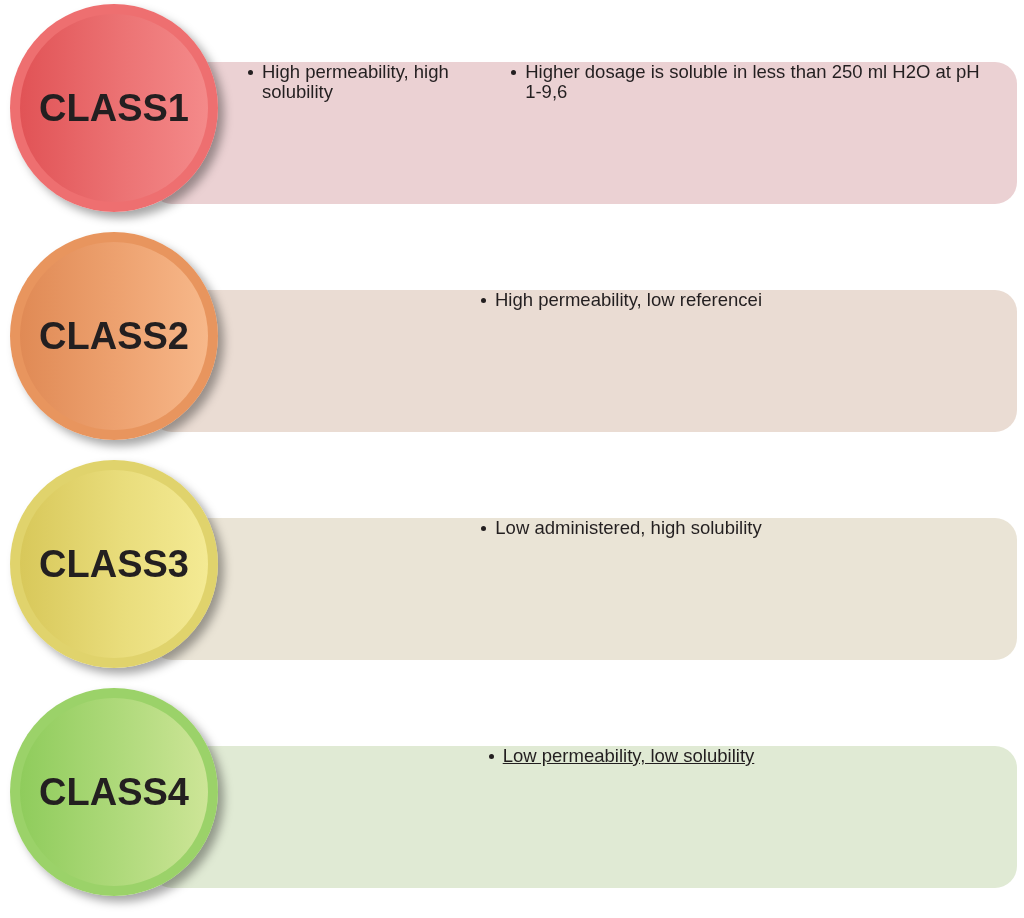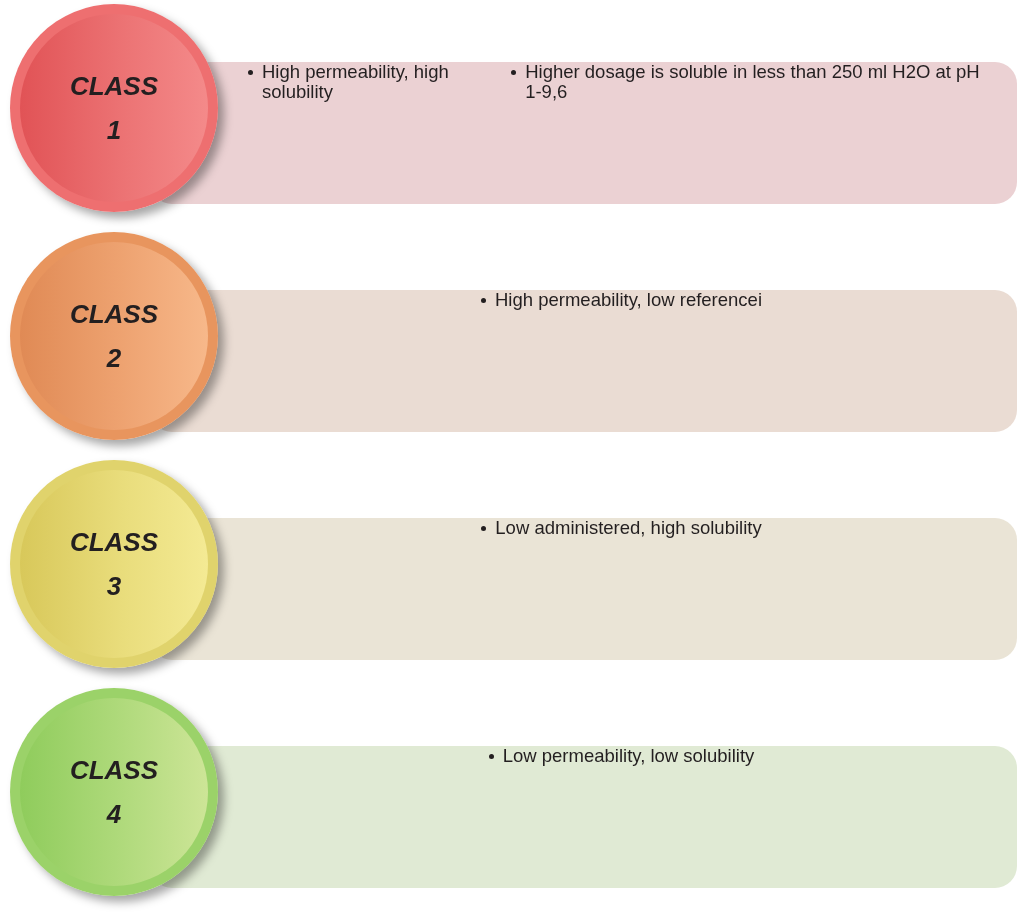--- a/index.html
+++ b/index.html
@@ -14,22 +14,22 @@
   .bullet { position: relative; padding-left: 16px; }
   .bullet::before { content: ""; position: absolute; left: 2px; top: 8px;
                     width: 5px; height: 5px; border-radius: 50%; background: #231f20; }
   .circle-shadow { position: absolute; width: 208px; height: 208px; border-radius: 50%;
                    box-shadow: 6px 6px 10px rgba(0,0,0,0.35); }
   .circle { position: absolute; width: 208px; height: 208px; border-radius: 50%;
             box-sizing: border-box; }
   .circle-inner { position: absolute; left: 10px; top: 10px; width: 188px; height: 188px;
                   border-radius: 50%; }
   .circle-label { position: absolute; left: 0; top: 0; width: 208px; height: 208px;
-                  display: flex; flex-direction: column; align-items: center; justify-content: center;
-                  color: #231f20; font-weight: bold; font-size: 26px; line-height: 44px; font-style: italic; }
+                  display: flex; flex-direction: row; align-items: center; justify-content: center;
+                  color: #231f20; font-weight: bold; font-size: 38px; line-height: 44px; }
 </style>
 </head>
 <body>
 
 <div>
 
   <div class="row" style="top:0px;">
     <div class="panel" style="top:62px; background:#ebd1d3;">
       <div class="panel-text" style="left:96px;">
         <div class="bullet">High permeability, high solubility</div>
@@ -73,21 +73,21 @@
       <div class="circle-inner" style="background:linear-gradient(90deg,#d8c85a 0%,#e9dd7c 55%,#f4ea94 100%);"></div>
       <div class="circle-label">
         <span>CLASS</span>
         <span>3</span>
       </div>
     </div>
   </div>
 
   <div class="row" style="top:684px;">
     <div class="panel" style="top:62px; background:#e0ead4;">
-      <div class="panel-text" style="left:94px;">
+      <div class="panel-text" style="left:94px;text-decoration:underline;">
         <div class="bullet">Low permeability, low solubility</div>
       </div>
     </div>
     <div class="circle-shadow" style="left:10px; top:4px;"></div>
     <div class="circle" style="left:10px; top:4px; background:#9bd269;">
       <div class="circle-inner" style="background:linear-gradient(90deg,#8fcc5c 0%,#b0da7c 55%,#cde597 100%);"></div>
       <div class="circle-label">
         <span>CLASS</span>
         <span>4</span>
       </div>

